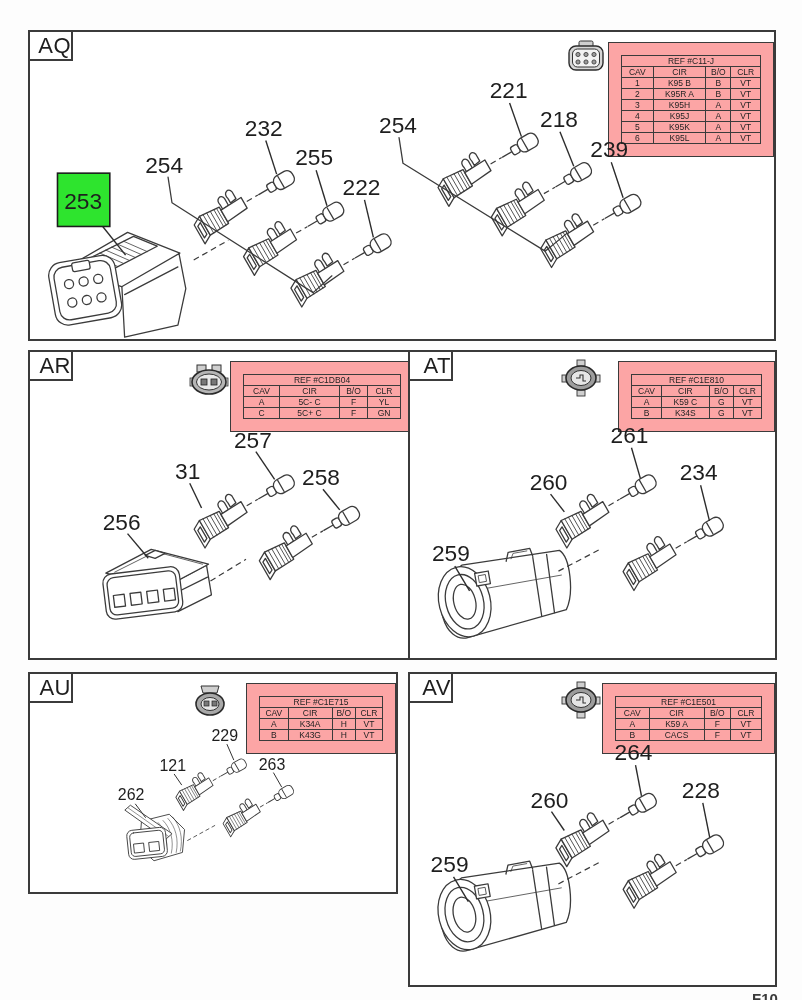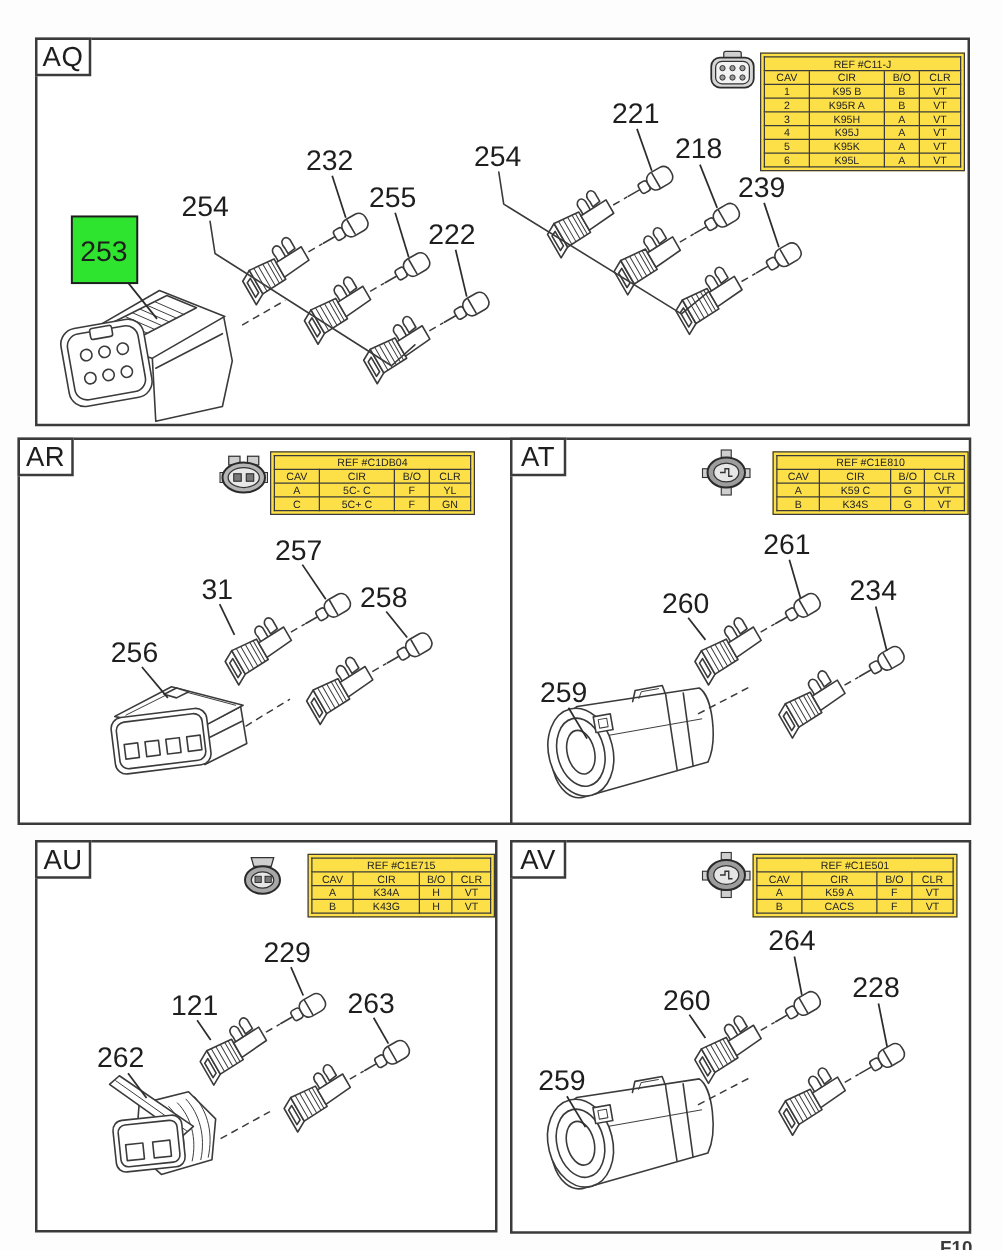--- a/index.html
+++ b/index.html
@@ -4,24 +4,24 @@
 <style>
   html,body{margin:0;padding:0}
   body{
     width:802px;height:1000px;position:relative;overflow:hidden;
     background:#fdfdfd;font-family:"Liberation Sans",sans-serif;
   }
   .panel{position:absolute;border:2px solid #3b3b3b;background:#fff;box-sizing:border-box}
   .panel-tag{
     position:absolute;top:-2px;left:-2px;width:45px;height:31px;box-sizing:border-box;
     border:2px solid #3b3b3b;background:#fff;font-size:22px;line-height:27px;
-    text-align:center;color:#1e1e1e;letter-spacing:.5px;
+    text-align:right;color:#1e1e1e;letter-spacing:.5px;
   }
   .conn-icon{position:absolute}
-  .ref-wrap{position:absolute;border:1.5px solid #3b3b3b;background:#fde047;padding:2px}
+  .ref-wrap{position:absolute;border:1.5px solid #3b3b3b;background:#fca5a5;padding:12px}
   table.ref{border-collapse:collapse;table-layout:fixed}
   table.ref td{
     border:1px solid #3b3b3b;font-size:8.5px;line-height:10px;height:10px;
     text-align:center;color:#232323;padding:0 1px;white-space:nowrap;overflow:hidden;
   }
   .art{position:absolute;left:0;top:0;width:100%;height:100%}
   .ln{fill:none;stroke:#3b3b3b;stroke-width:1.3;stroke-linecap:round;stroke-linejoin:round}
   .lnf{fill:#fff;stroke:#3b3b3b;stroke-width:1.3;stroke-linejoin:round}
   .thin{stroke-width:.8}
   .dsh{stroke:#3b3b3b;stroke-width:1.2;stroke-dasharray:6 4;fill:none}
@@ -214,21 +214,21 @@
     <text class="callout" x="234" y="105">232</text>
     <text class="callout" x="285" y="135">255</text>
     <text class="callout" x="333" y="165">222</text>
     <text class="callout" x="370" y="102">254</text>
     <text class="callout" x="482" y="67">221</text>
     <text class="callout" x="533" y="96">218</text>
     <text class="callout" x="584" y="127">239</text>
   </svg>
 </section>
 
-<section class="panel" style="left:14px;top:350px;width:434px;height:310px">
+<section class="panel" style="left:28px;top:350px;width:434px;height:310px">
   <div class="panel-tag">AR</div>
 
   <svg class="conn-icon" style="left:158px;top:9px" width="42" height="38" viewBox="0 0 42 38">
     <rect x="9" y="4" width="9" height="7" fill="#cfcfcf" stroke="#333" stroke-width="1"></rect>
     <rect x="24" y="4" width="9" height="7" fill="#cfcfcf" stroke="#333" stroke-width="1"></rect>
     <rect x="2" y="17" width="4" height="8" fill="#cfcfcf" stroke="#333" stroke-width=".8"></rect>
     <rect x="36" y="17" width="4" height="8" fill="#cfcfcf" stroke="#333" stroke-width=".8"></rect>
     <ellipse cx="21" cy="21" rx="17" ry="12" fill="#b5b5b5" stroke="#2a2a2a" stroke-width="1.6"></ellipse>
     <ellipse cx="21" cy="21" rx="12.5" ry="8" fill="#e8e8e8" stroke="#333" stroke-width="1"></ellipse>
     <rect x="13" y="18" width="6" height="6" fill="#787878" stroke="#222" stroke-width=".8"></rect>
@@ -382,21 +382,21 @@
     <line class="ldr" x1="224" y1="97" x2="233" y2="128"></line>
     <line class="ldr" x1="294" y1="135" x2="303" y2="171"></line>
 
     <text class="callout" x="41" y="212">259</text>
     <text class="callout" x="140" y="140">260</text>
     <text class="callout" x="222" y="92">261</text>
     <text class="callout" x="292" y="130">234</text>
   </svg>
 </section>
 
-<section class="panel" style="left:28px;top:672px;width:370px;height:314px">
+<section class="panel" style="left:28px;top:672px;width:370px;height:222px">
   <div class="panel-tag">AU</div>
 
   <svg class="conn-icon" style="left:160px;top:8px" width="40" height="38" viewBox="0 0 40 38">
     <path d="M11,4 h18 l-2,7 h-14 Z" fill="#cfcfcf" stroke="#333" stroke-width="1"></path>
     <ellipse cx="20" cy="22" rx="14" ry="11" fill="#a8a8a8" stroke="#2a2a2a" stroke-width="1.6"></ellipse>
     <ellipse cx="20" cy="22" rx="9" ry="6.5" fill="#e6e6e6" stroke="#333" stroke-width="1"></ellipse>
     <rect x="14" y="19" width="5" height="5" fill="#787878" stroke="#222" stroke-width=".7"></rect>
     <rect x="22" y="19" width="5" height="5" fill="#787878" stroke="#222" stroke-width=".7"></rect>
   </svg>
 

